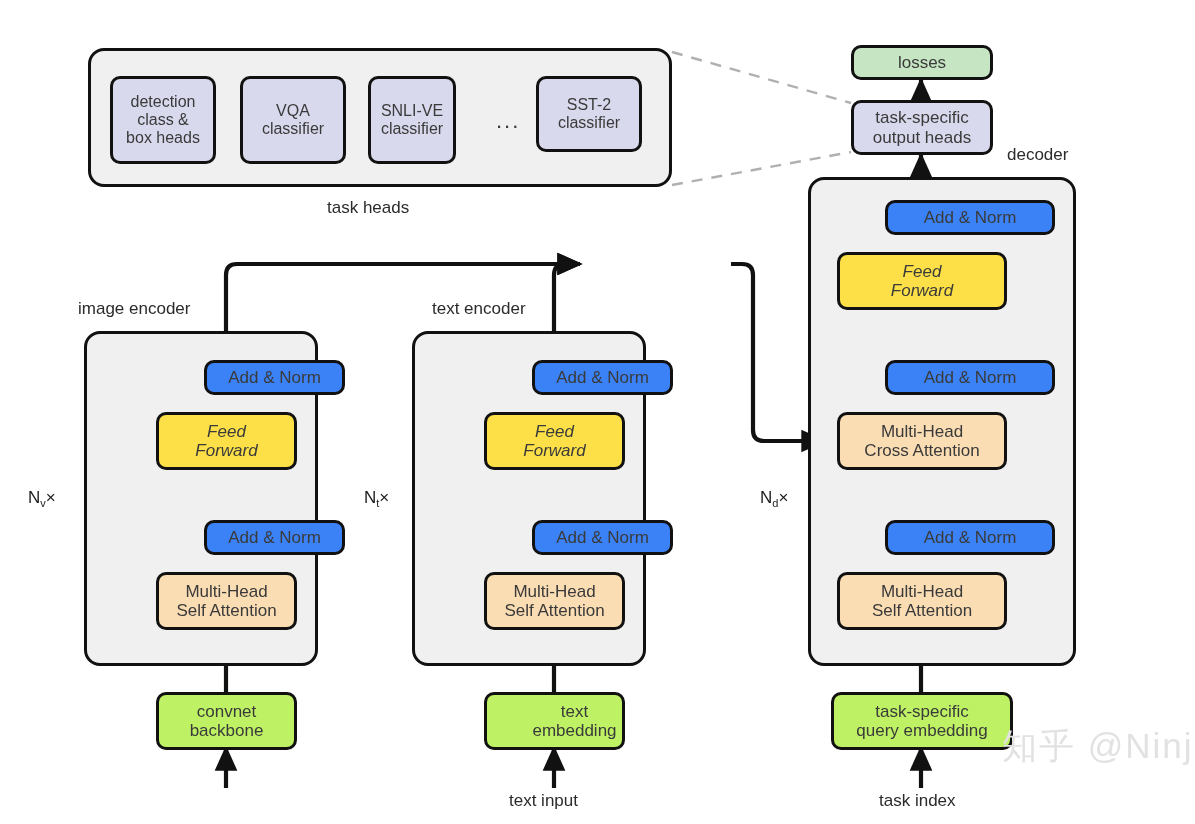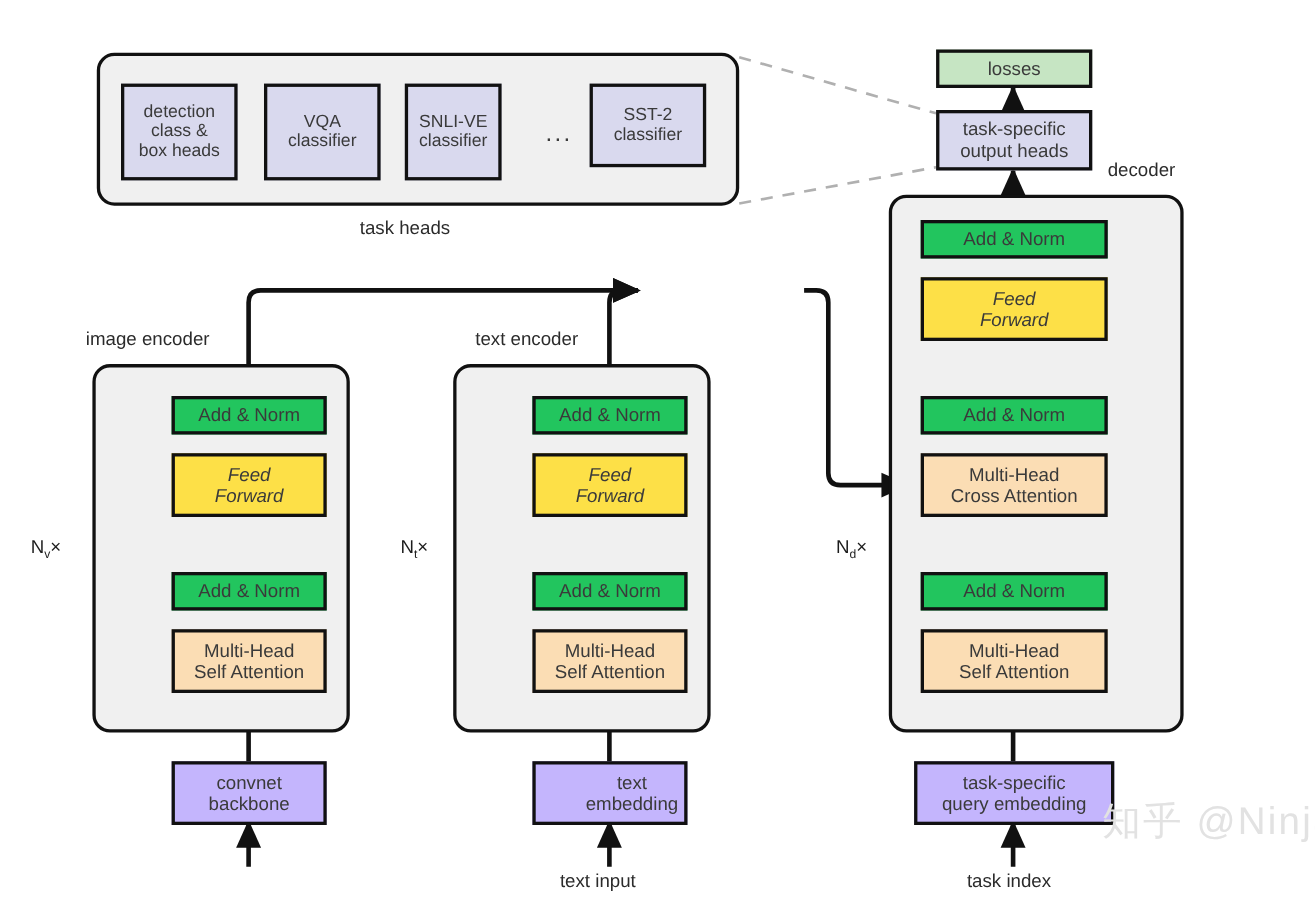--- a/index.html
+++ b/index.html
@@ -18,21 +18,21 @@
     position:absolute;
     left:0; top:0;
     width:1195px; height:824px;
     pointer-events:none;
   }
   
   .node{
     position:absolute;
     box-sizing:border-box;
     border:3px solid #111111;
-    border-radius:0;
+    border-radius:10px;
     display:flex;
     align-items:center;
     justify-content:center;
     text-align:center;
     line-height:1.14;
     font-size:17px;
     color:#3a3a3a;
     z-index:3;
     white-space:pre-line;
   }
@@ -69,24 +69,24 @@
   .watermark{
     position:absolute;
     z-index:6;
     color:#e2e2e2;
     font-size:35px;
     letter-spacing:2px;
     white-space:nowrap;
     user-select:none;
   }
   
-  .c-addnorm{ background:#22c55e; }
+  .c-addnorm{ background:#3b82f6;margin-left:48px; }
   .c-ffn    { background:#fde047;font-style:italic; }
   .c-attn   { background:#fbddb4; }
-  .c-input  { background:#c4b5fd; }
+  .c-input  { background:#bef264; }
   .c-concat { background:#d4ebd1; }
   .c-losses { background:#c6e5c3; }
   .c-head   { background:#d9d9ee; }
 </style>
 </head>
 <body>
 
 <div id="canvas">
 
   <svg id="wires" viewBox="0 0 1195 824">

